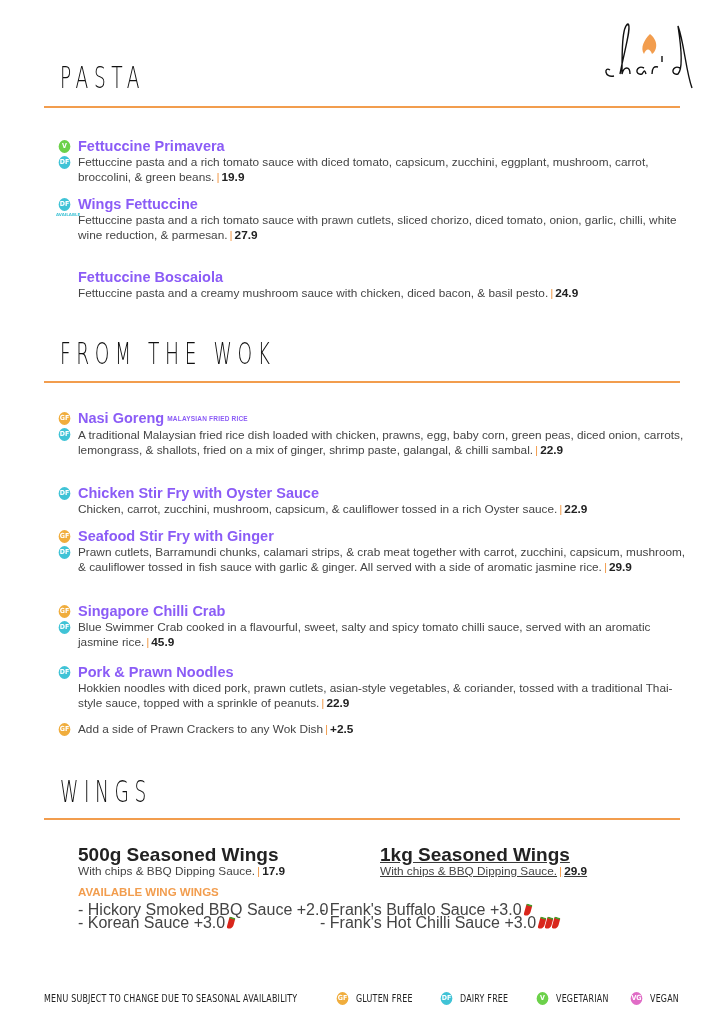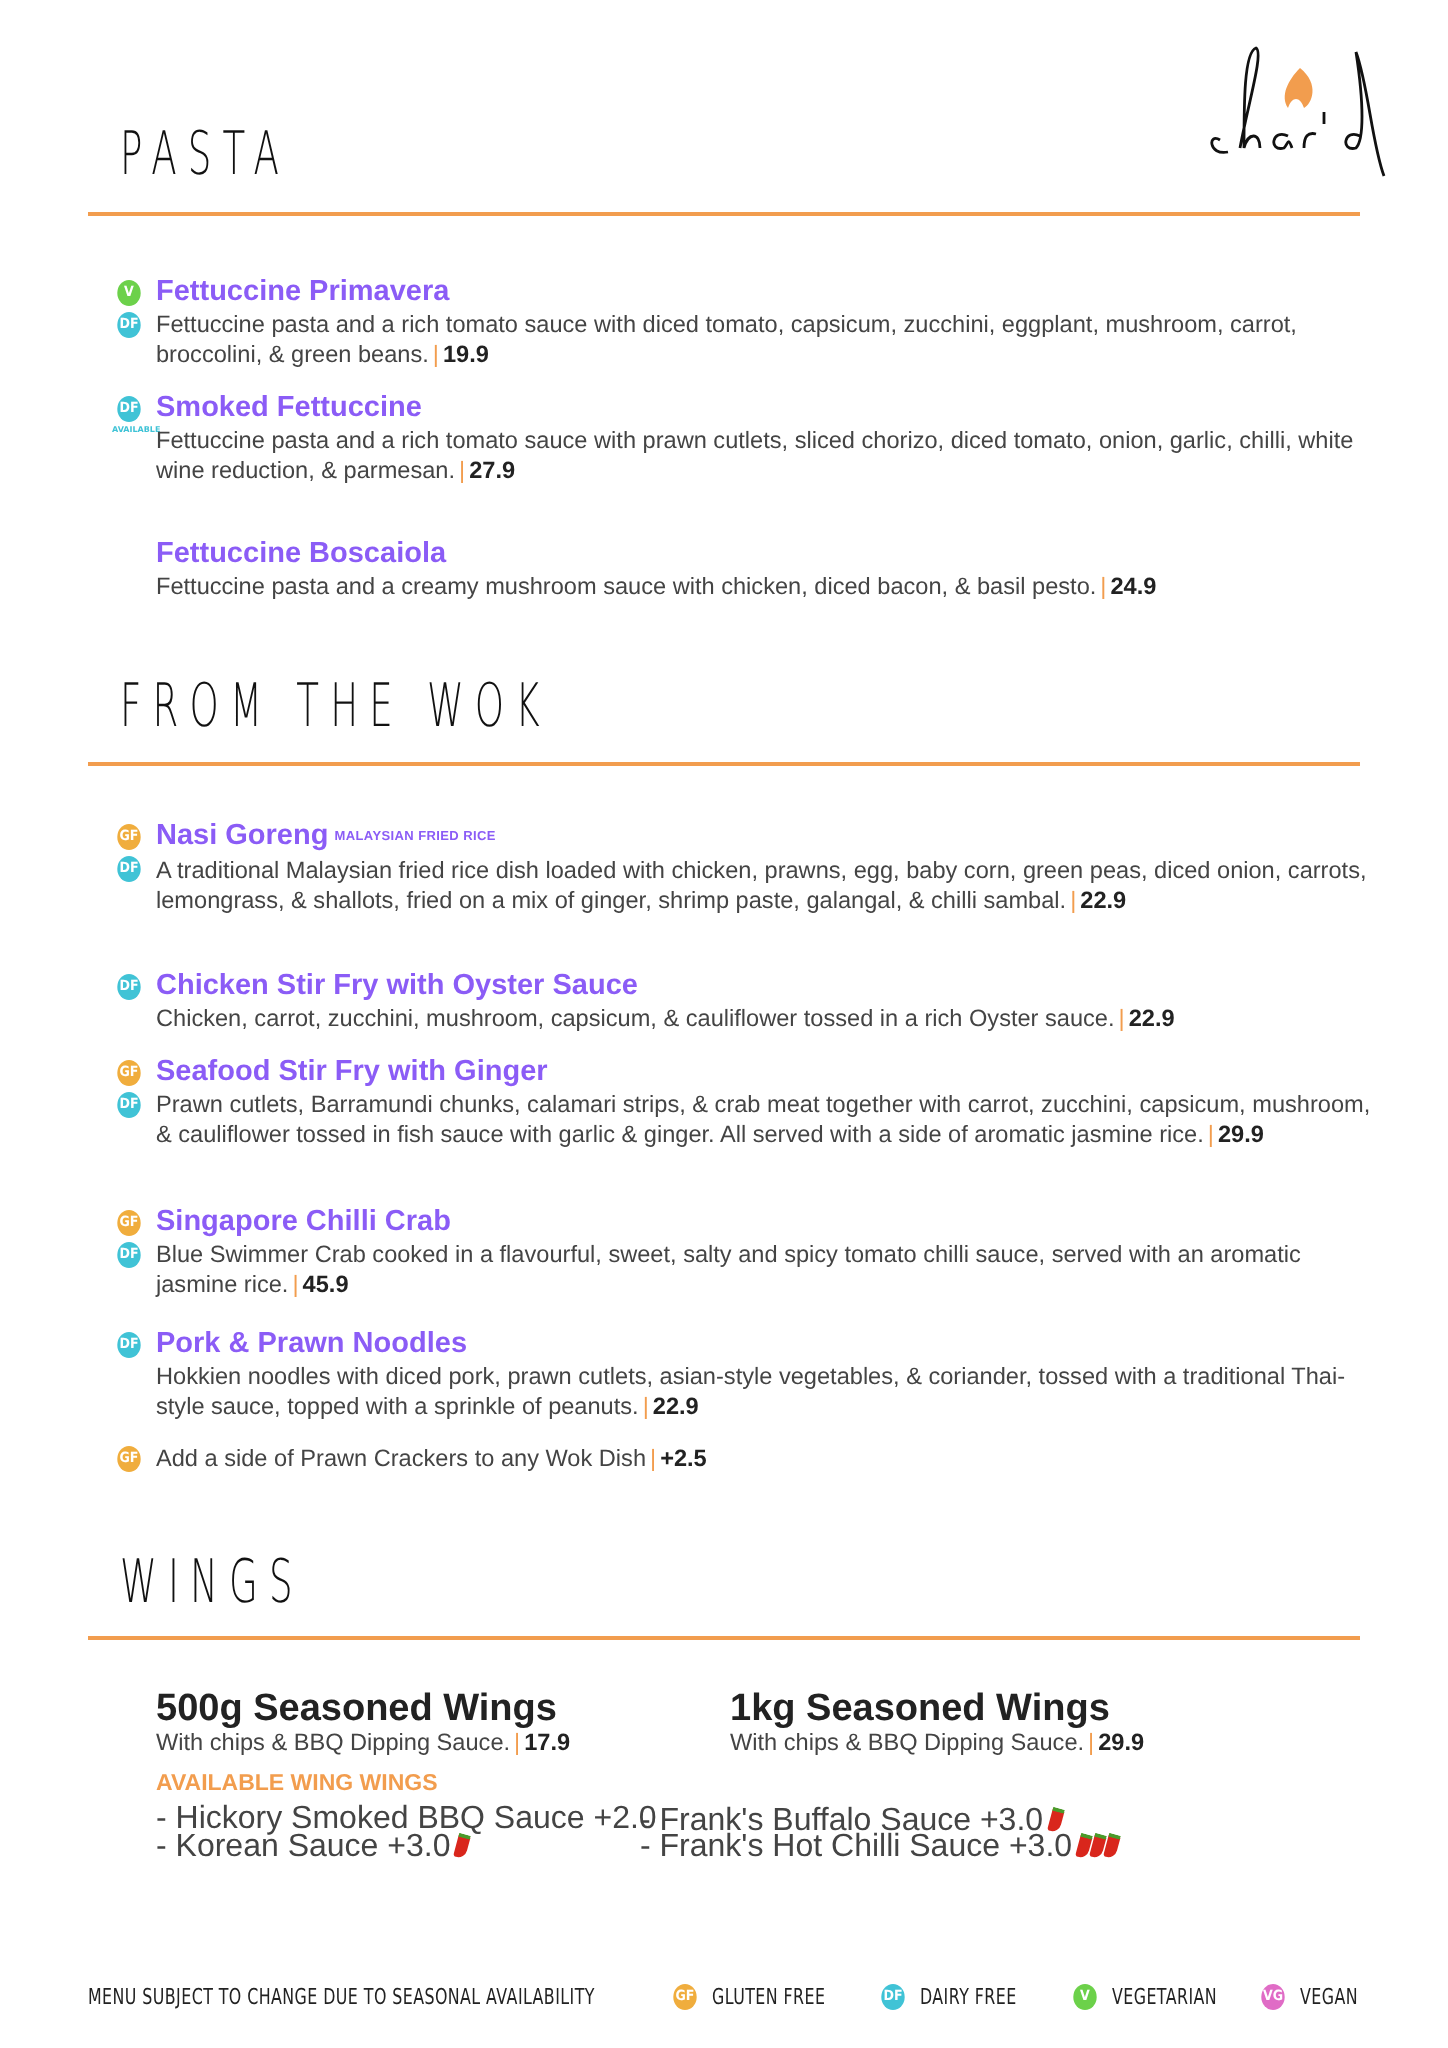--- a/index.html
+++ b/index.html
@@ -48,21 +48,21 @@
 <div class="badge v" style="left:58px;top:140px;">V</div>
 <div class="badge df" style="left:58px;top:156px;">DF</div>
 <div class="item" style="top:137px;">
   <div class="item-title">Fettuccine Primavera</div>
   <div class="desc"><span>Fettuccine pasta and a rich tomato sauce with diced tomato, capsicum, zucchini, eggplant, mushroom, carrot, broccolini, &amp; green beans.</span><span class="sep">|</span><span class="price">19.9</span></div>
 </div>
 
 <div class="badge df" style="left:58px;top:198px;">DF</div>
 <div class="avail" style="left:56px;top:212px;">AVAILABLE</div>
 <div class="item" style="top:195px;">
-  <div class="item-title">Smoked Fettuccine</div>
+  <div class="item-title">Wings Fettuccine</div>
   <div class="desc"><span>Fettuccine pasta and a rich tomato sauce with prawn cutlets, sliced chorizo, diced tomato, onion, garlic, chilli, white wine reduction, &amp; parmesan.</span><span class="sep">|</span><span class="price">27.9</span></div>
 </div>
 
 <div class="item" style="top:268px;">
   <div class="item-title">Fettuccine Boscaiola</div>
   <div class="desc"><span>Fettuccine pasta and a creamy mushroom sauce with chicken, diced bacon, &amp; basil pesto.</span><span class="sep">|</span><span class="price">24.9</span></div>
 </div>
 
 <div class="section-title" style="top:336px;">FROM THE WOK</div>
 <div class="rule" style="top:381px;"></div>
@@ -105,21 +105,21 @@
   <div class="desc"><span>Add a side of Prawn Crackers to any Wok Dish</span><span class="sep">|</span><span class="price">+2.5</span></div>
 </div>
 
 <div class="section-title" style="top:774px;">WINGS</div>
 <div class="rule" style="top:818px;"></div>
 
 <div class="item" style="top:846px;width:290px;">
   <div class="wing-title">500g Seasoned Wings</div>
   <div class="desc"><span>With chips &amp; BBQ Dipping Sauce.</span><span class="sep">|</span><span class="price">17.9</span></div>
 </div>
-<div class="item" style="top:846px;left:365px;width:300px;">
+<div class="item" style="top:846px;left:380px;width:300px;text-decoration:underline;">
   <div class="wing-title">1kg Seasoned Wings</div>
   <div class="desc"><span>With chips &amp; BBQ Dipping Sauce.</span><span class="sep">|</span><span class="price">29.9</span></div>
 </div>
 
 <div class="sauce-head" style="position:absolute;left:78px;top:886px;">AVAILABLE WING WINGS</div>
 <div class="sauce" style="position:absolute;left:78px;top:903px;"><span>- Hickory Smoked BBQ Sauce +2.0</span></div>
 <div class="sauce" style="position:absolute;left:78px;top:916px;"><span>- Korean Sauce +3.0</span><span class="chili"></span></div>
 <div class="sauce" style="position:absolute;left:320px;top:903px;"><span>- Frank's Buffalo Sauce +3.0</span><span class="chili"></span></div>
 <div class="sauce" style="position:absolute;left:320px;top:916px;"><span>- Frank's Hot Chilli Sauce +3.0</span><span class="chili"></span><span class="chili" style="margin-left:1px"></span><span class="chili" style="margin-left:1px"></span></div>
 

